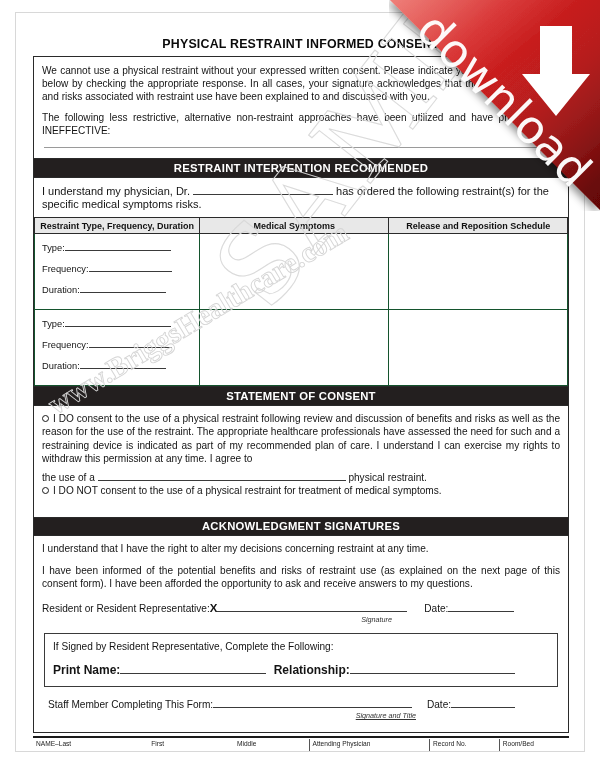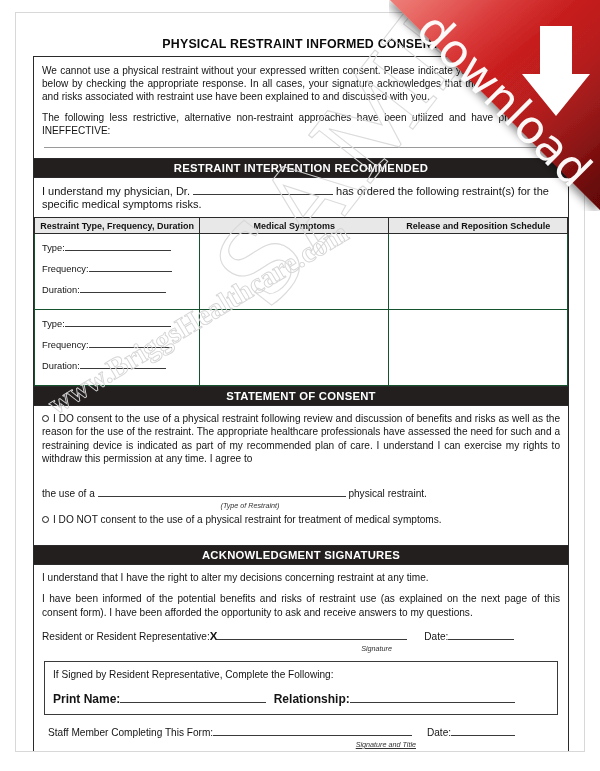--- a/index.html
+++ b/index.html
@@ -139,21 +139,21 @@
   }
   .consent-body p { margin: 0; text-align: justify; }
   .radio-circle {
     display: inline-block;
     width: 7px; height: 7px;
     border: 1.1px solid #1a1a1a;
     border-radius: 50%;
     margin-right: 4px;
     vertical-align: 0px;
   }
-  .type-line-wrap { margin-top: 20px; white-space: nowrap; }
+  .type-line-wrap { margin-top: 4px; white-space: nowrap; }
   .type-caption {
     font-size: 7.2px;
     font-style: italic;
     color: #333;
     text-align: center;
     margin-top: -1px;
   }
   .nc-line { margin-top: 9px; }
 
   .ack-body {
@@ -285,21 +285,20 @@
       <div class="band">STATEMENT OF CONSENT</div>
 
       <div class="consent-body">
         <p>
           <span class="radio-circle"></span><span>I DO consent to the use of a physical restraint following review and discussion of benefits and risks as well as the reason for the use of the restraint. The appropriate healthcare professionals have assessed the need for such and a restraining device is indicated as part of my recommended plan of care. I understand I can exercise my rights to withdraw this permission at any time. I agree to</span>
         </p>
         <div class="type-line-wrap">
           <span>the use of a</span>
           <span class="inline-line" style="width:248px;height:11px;"></span>
           <span>physical restraint.</span>
-          <div class="type-caption" style="width:300px;margin-left:58px;">(Type of Restraint)</div>
         </div>
         <p class="nc-line">
           <span class="radio-circle"></span><span>I DO NOT consent to the use of a physical restraint for treatment of medical symptoms.</span>
         </p>
       </div>
 
       <div class="band">ACKNOWLEDGMENT SIGNATURES</div>
 
       <div class="ack-body">
         <p>I understand that I have the right to alter my decisions concerning restraint at any time.</p>

